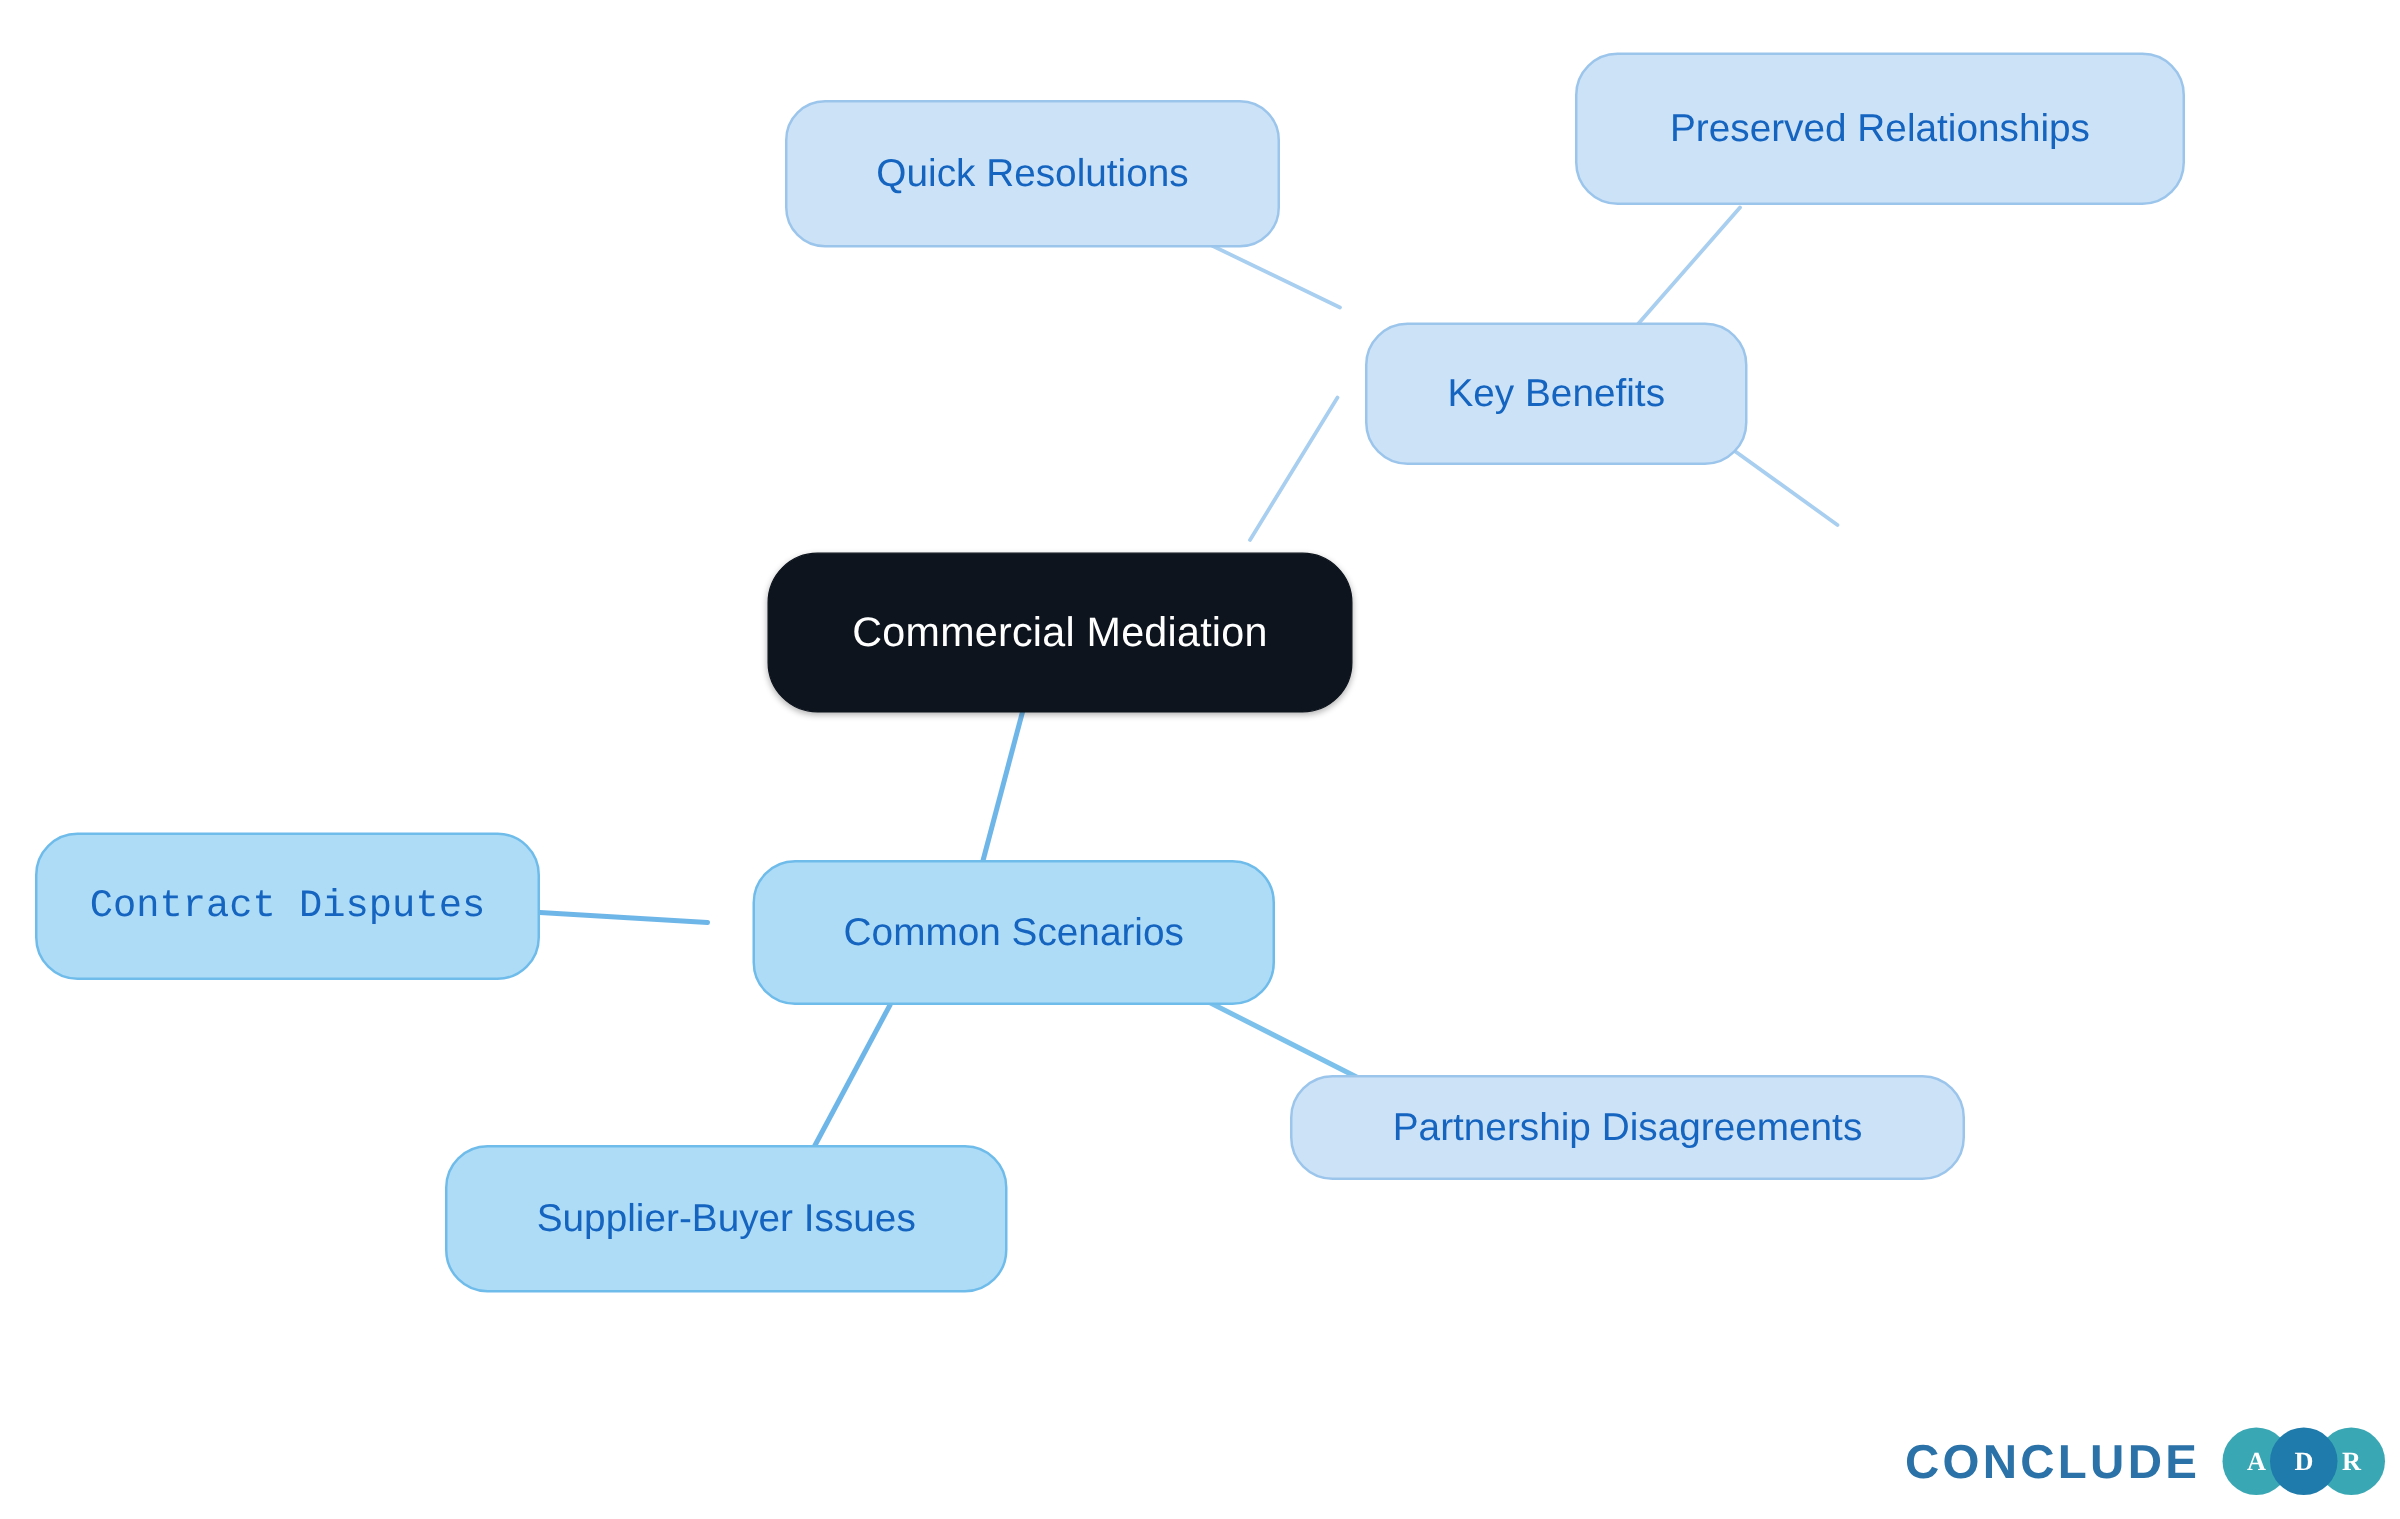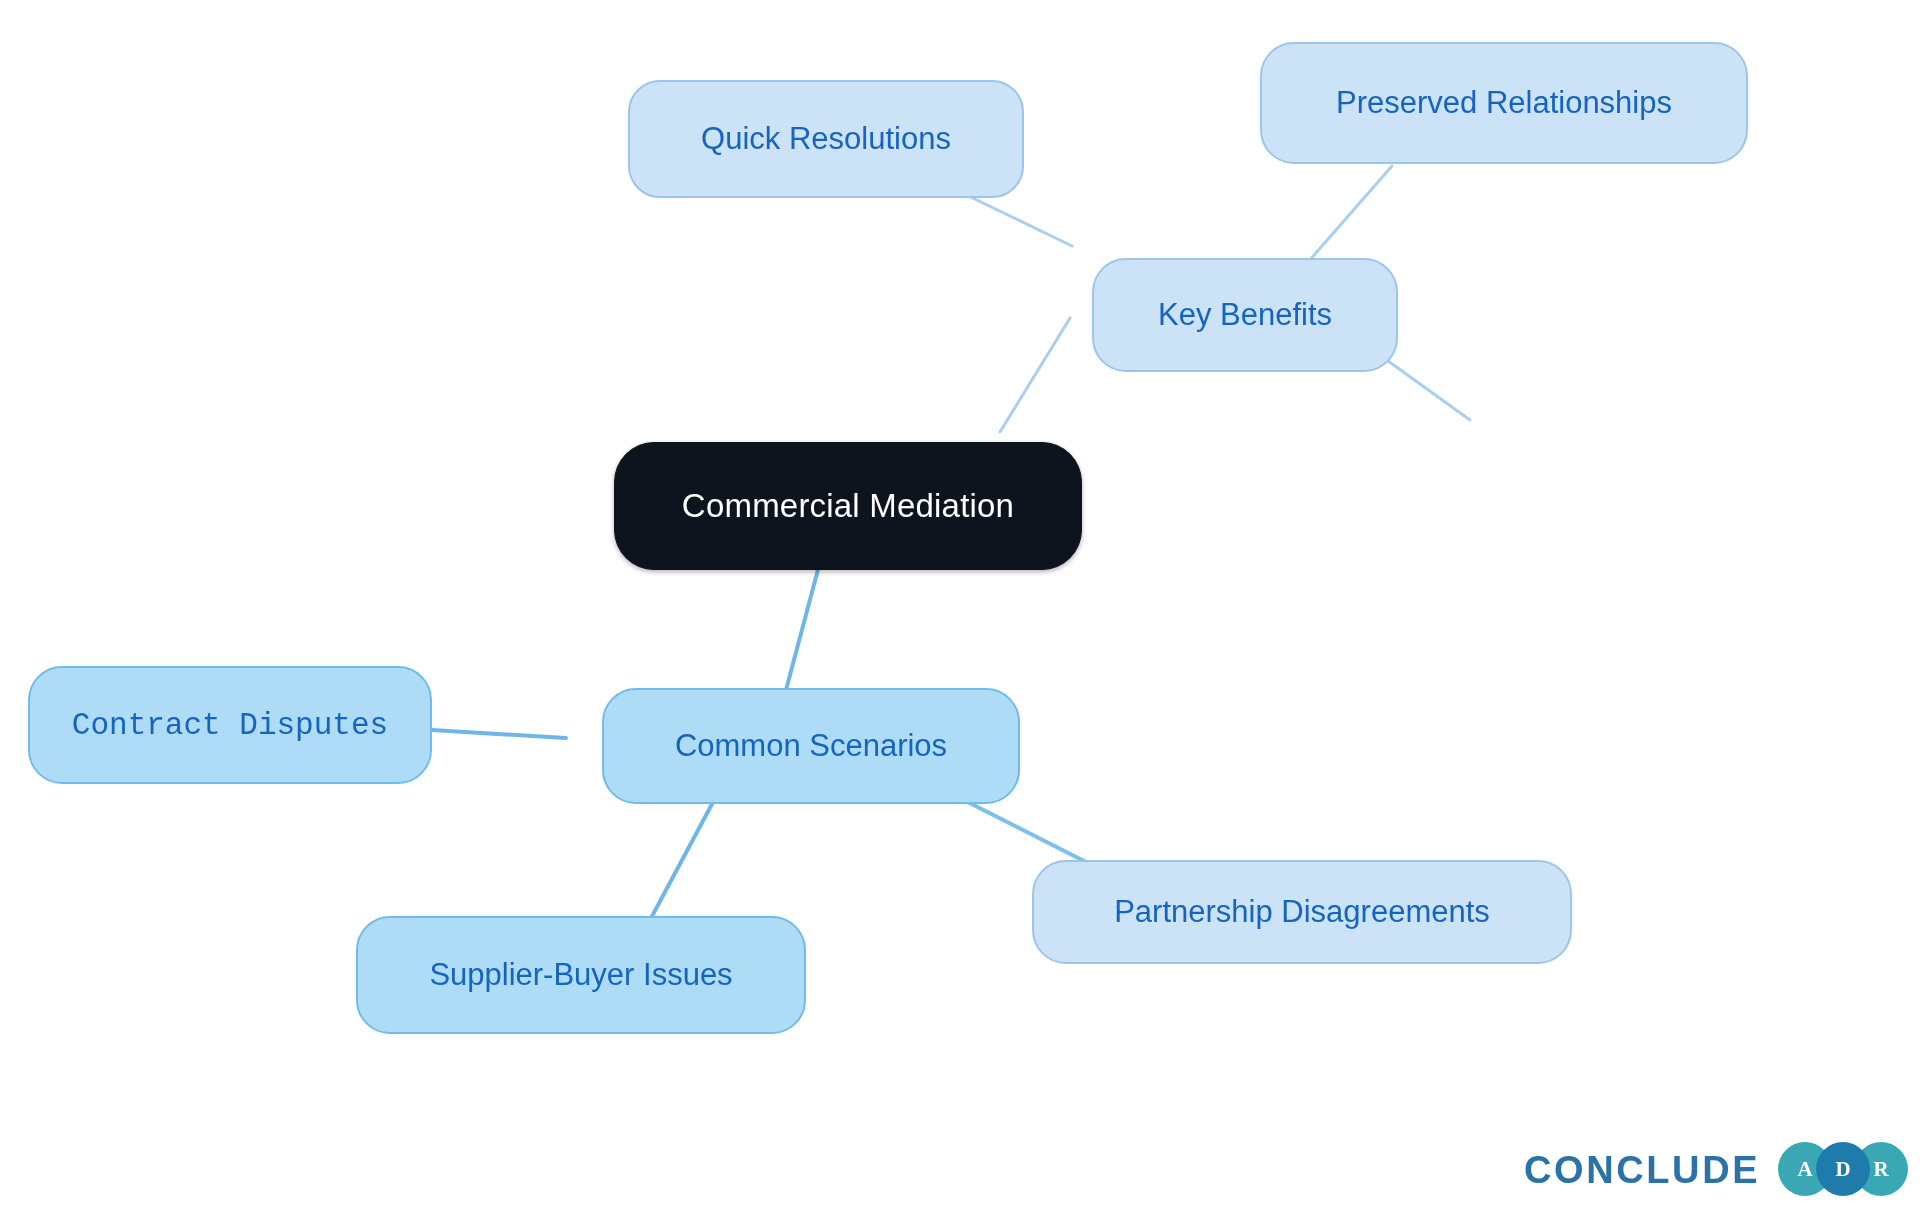--- a/index.html
+++ b/index.html
@@ -152,21 +152,21 @@
   </div>
 
   <div class="node node-strong" style="left:28px; top:666px; width:404px; height:118px;font-family:Liberation Mono, monospace;">
     <span>Contract Disputes</span>
   </div>
 
   <div class="node node-strong" style="left:356px; top:916px; width:450px; height:118px;">
     <span>Supplier-Buyer Issues</span>
   </div>
 
-  <div class="node node-light" style="left:1008px; top:860px; width:540px; height:104px;text-align:right;">
+  <div class="node node-light" style="left:1008px; top:860px; width:540px; height:84px;text-align:right;">
     <span>Partnership Disagreements</span>
   </div>
 
   <div id="brand-logo">
     <span id="brand-wordmark">CONCLUDE</span>
     <span id="brand-marks">
       <span class="brand-circle" id="brand-circle-a">
         <span>A</span>
       </span>
       <span class="brand-circle" id="brand-circle-d">

